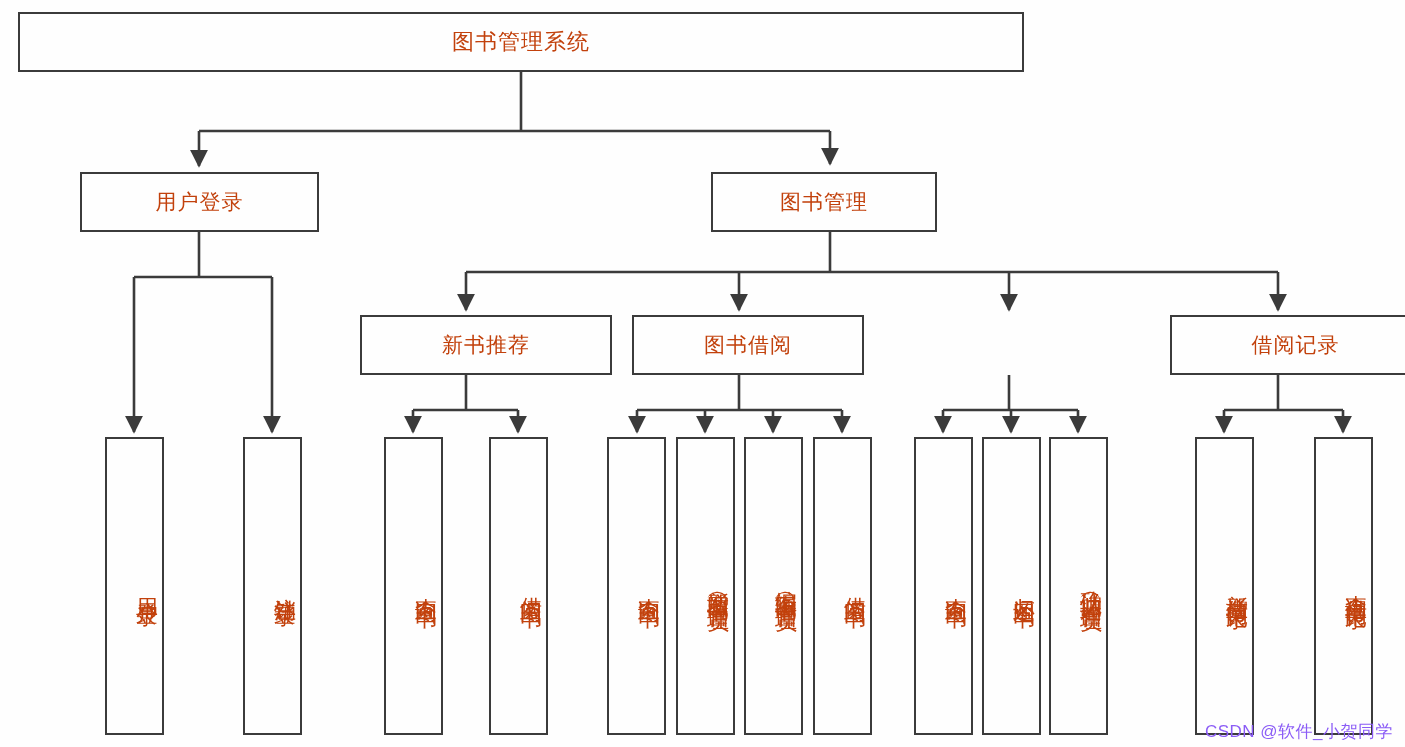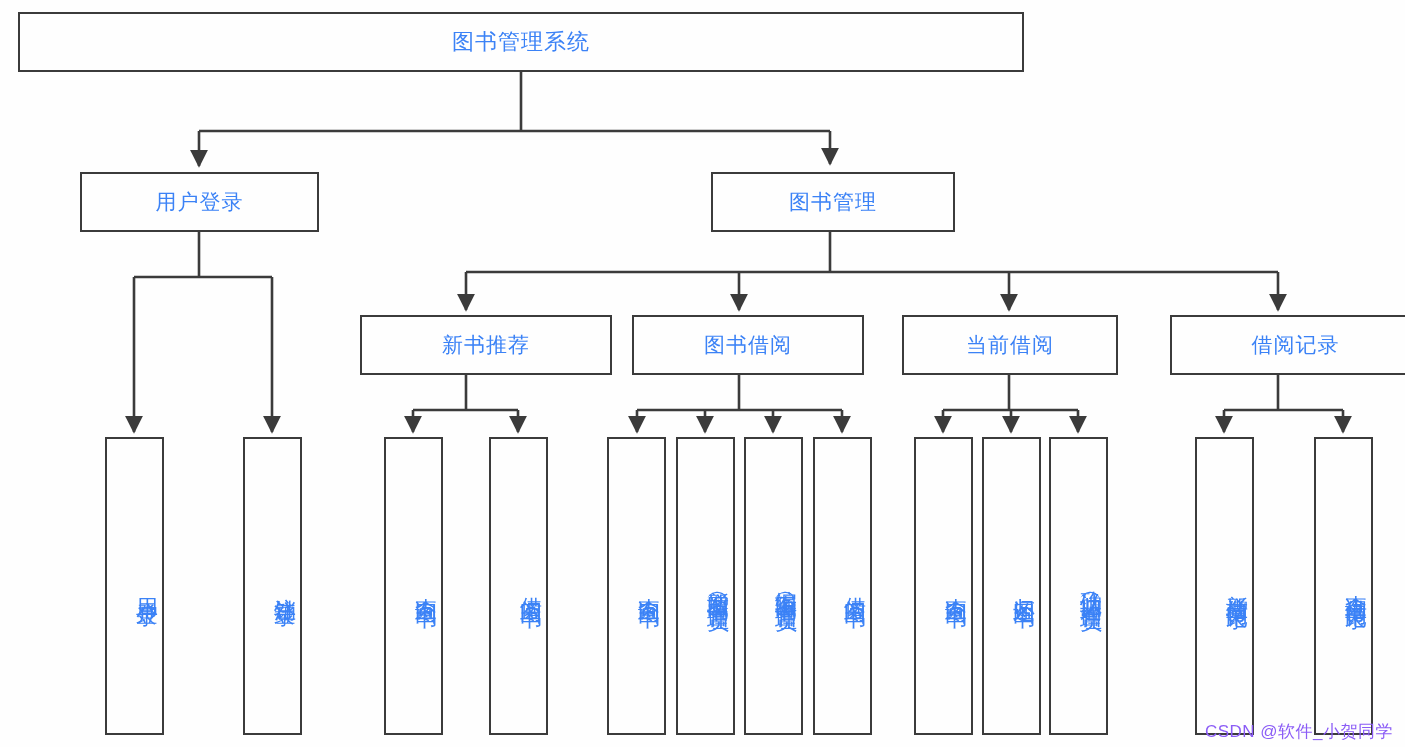--- a/index.html
+++ b/index.html
@@ -27,21 +27,21 @@
   }
   .node {
     position: absolute;
     box-sizing: border-box;
     border: 2.5px solid #3b3b3b;
     background: #fefefe;
     display: flex;
     align-items: center;
     justify-content: center;
     text-align: center;
-    color: #3b82f6;
+    color: #c2410c;
   }
   .node.h {
     font-size: 21px;
     letter-spacing: 1px;
     line-height: 1.2;
   }
   .node.v {
     writing-mode: vertical-rl;
     text-orientation: upright;
     font-size: 22px;
@@ -124,32 +124,29 @@
     </g>
   </svg>
 
   <div class="node h root" style="left:18px; top:12px; width:1006px; height:60px;">
     <span>图书管理系统</span>
   </div>
 
   <div class="node h" style="left:80px; top:172px; width:239px; height:60px;">
     <span>用户登录</span>
   </div>
-  <div class="node h" style="left:711px; top:172px; width:244px; height:60px;">
+  <div class="node h" style="left:711px; top:172px; width:226px; height:60px;">
     <span>图书管理</span>
   </div>
 
   <div class="node h" style="left:360px; top:315px; width:252px; height:60px;">
     <span>新书推荐</span>
   </div>
   <div class="node h" style="left:632px; top:315px; width:232px; height:60px;">
     <span>图书借阅</span>
-  </div>
-  <div class="node h" style="left:902px; top:315px; width:216px; height:60px;">
-    <span>当前借阅</span>
   </div>
   <div class="node h" style="left:1170px; top:315px; width:251px; height:60px;">
     <span>借阅记录</span>
   </div>
 
   <div class="node v" style="left:105px; top:437px; width:59px; height:298px;">
     <span>用户登录</span>
   </div>
   <div class="node v" style="left:243px; top:437px; width:59px; height:298px;">
     <span>注销登录</span>

